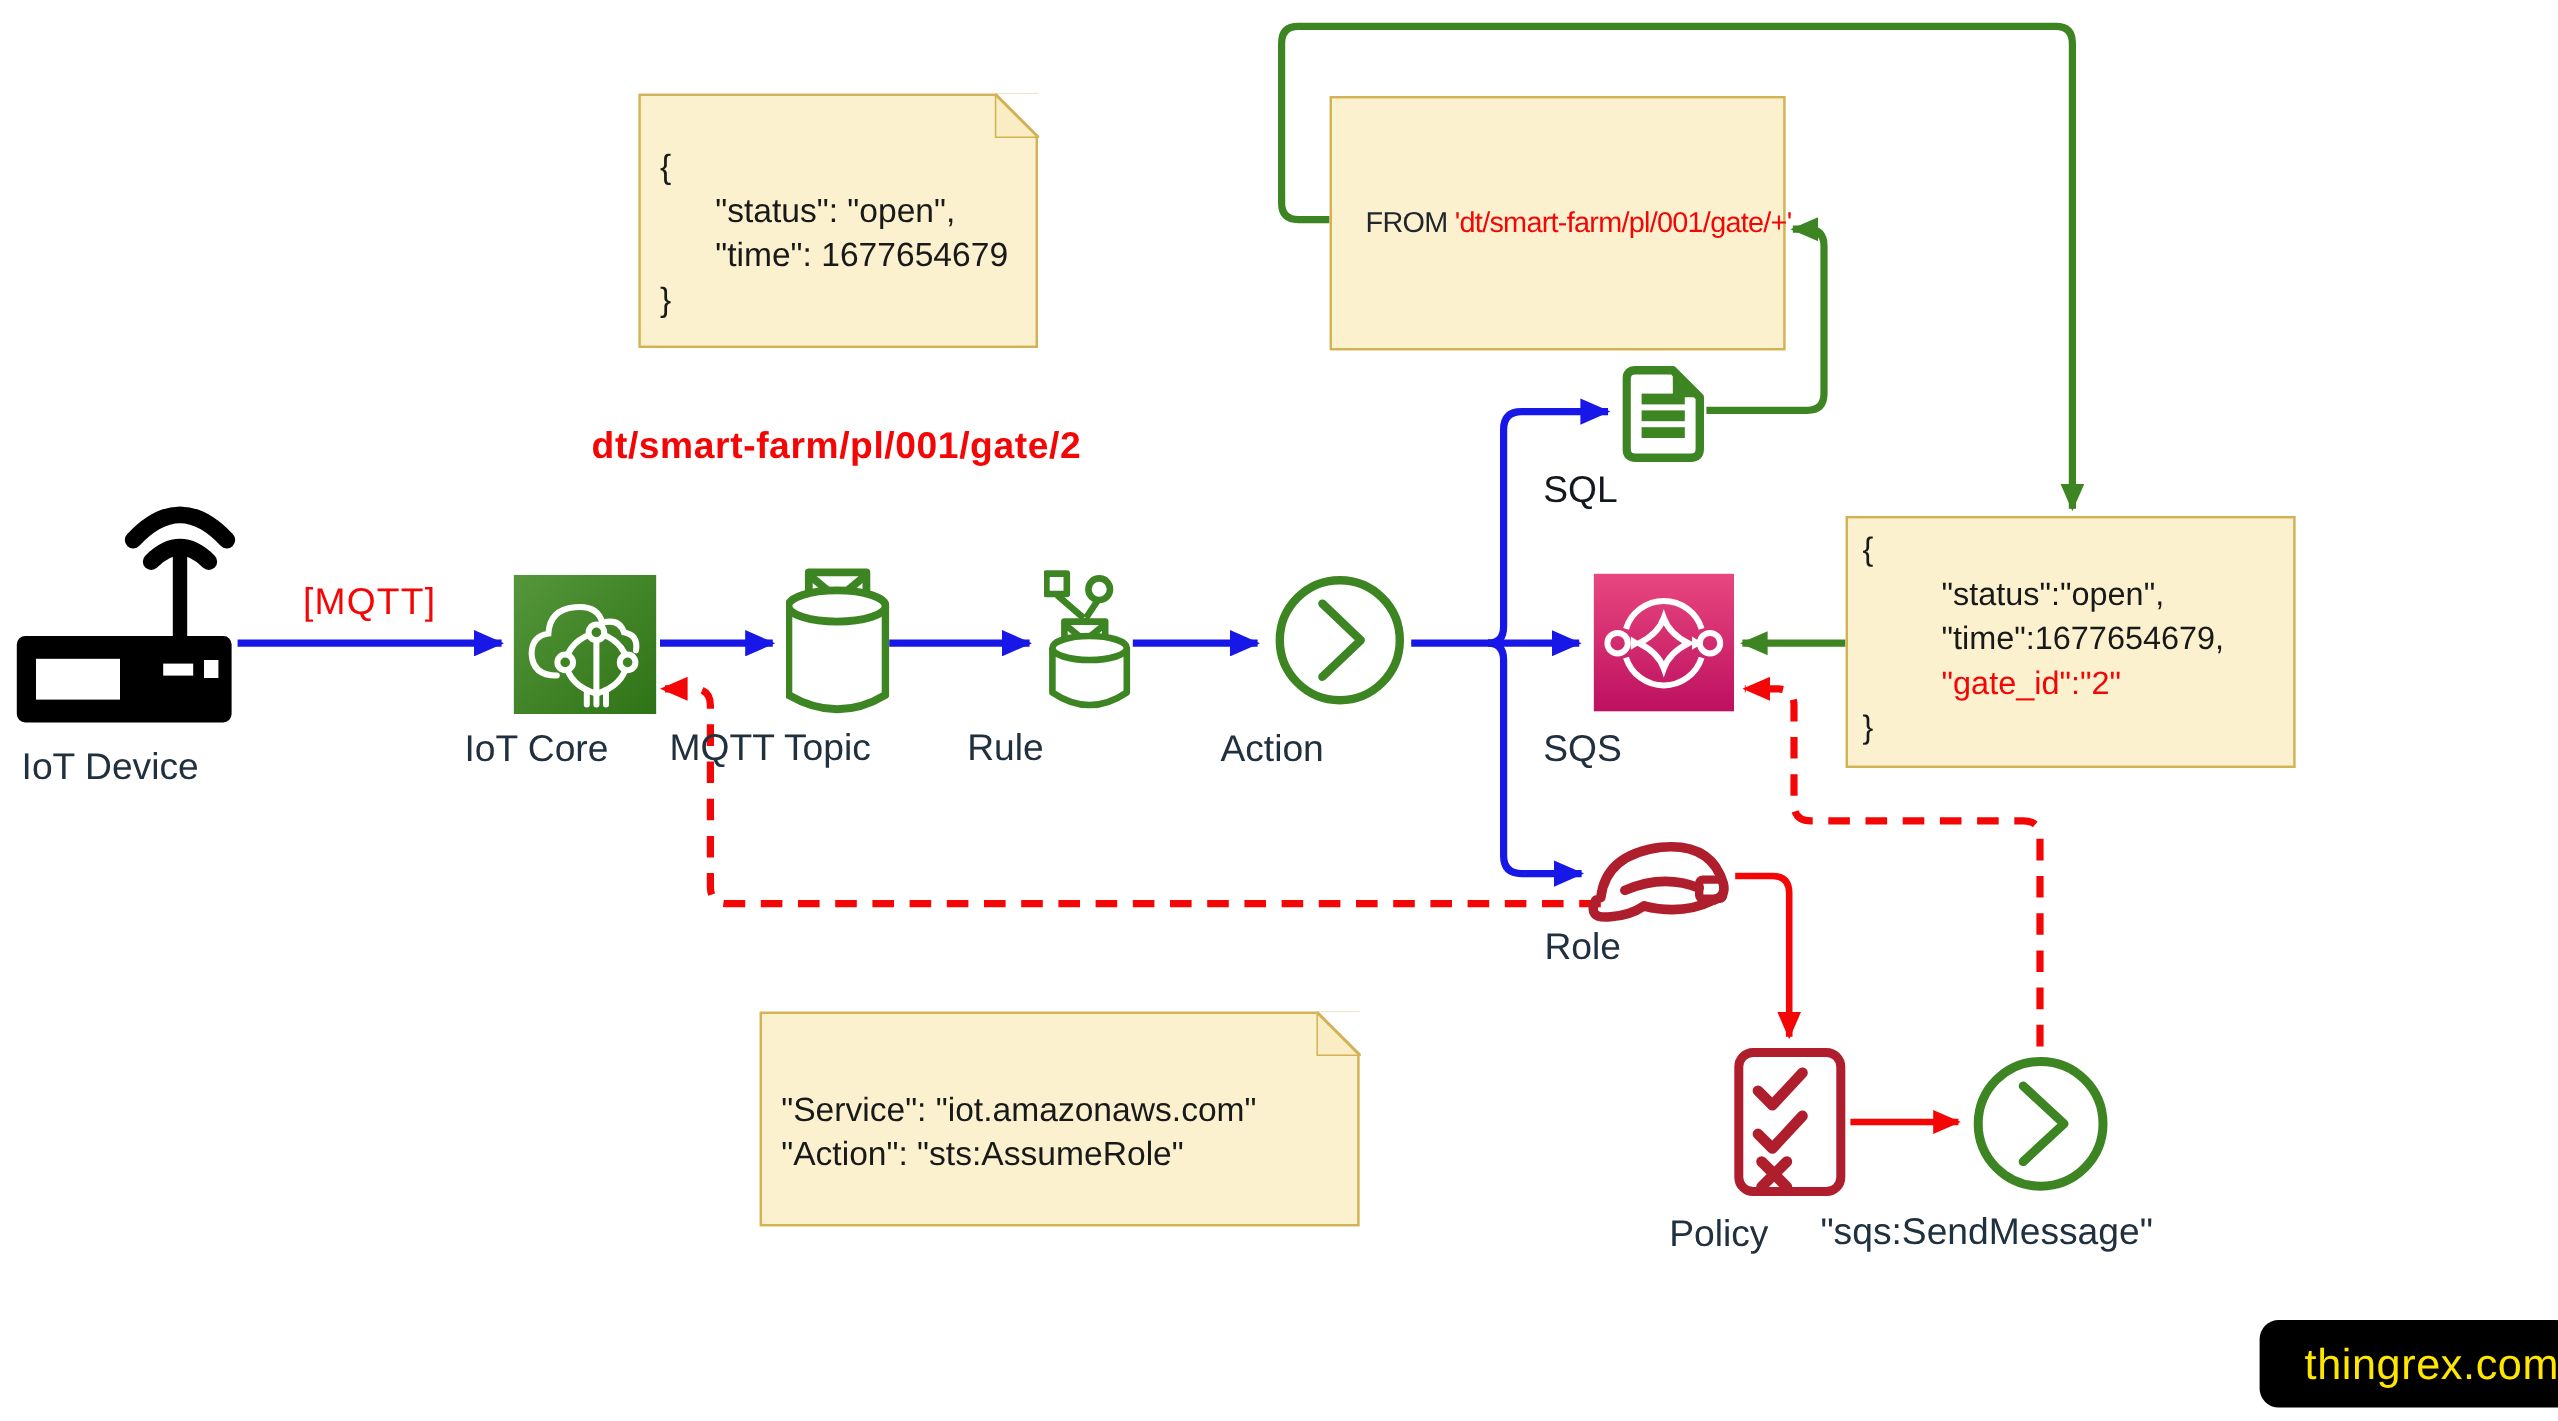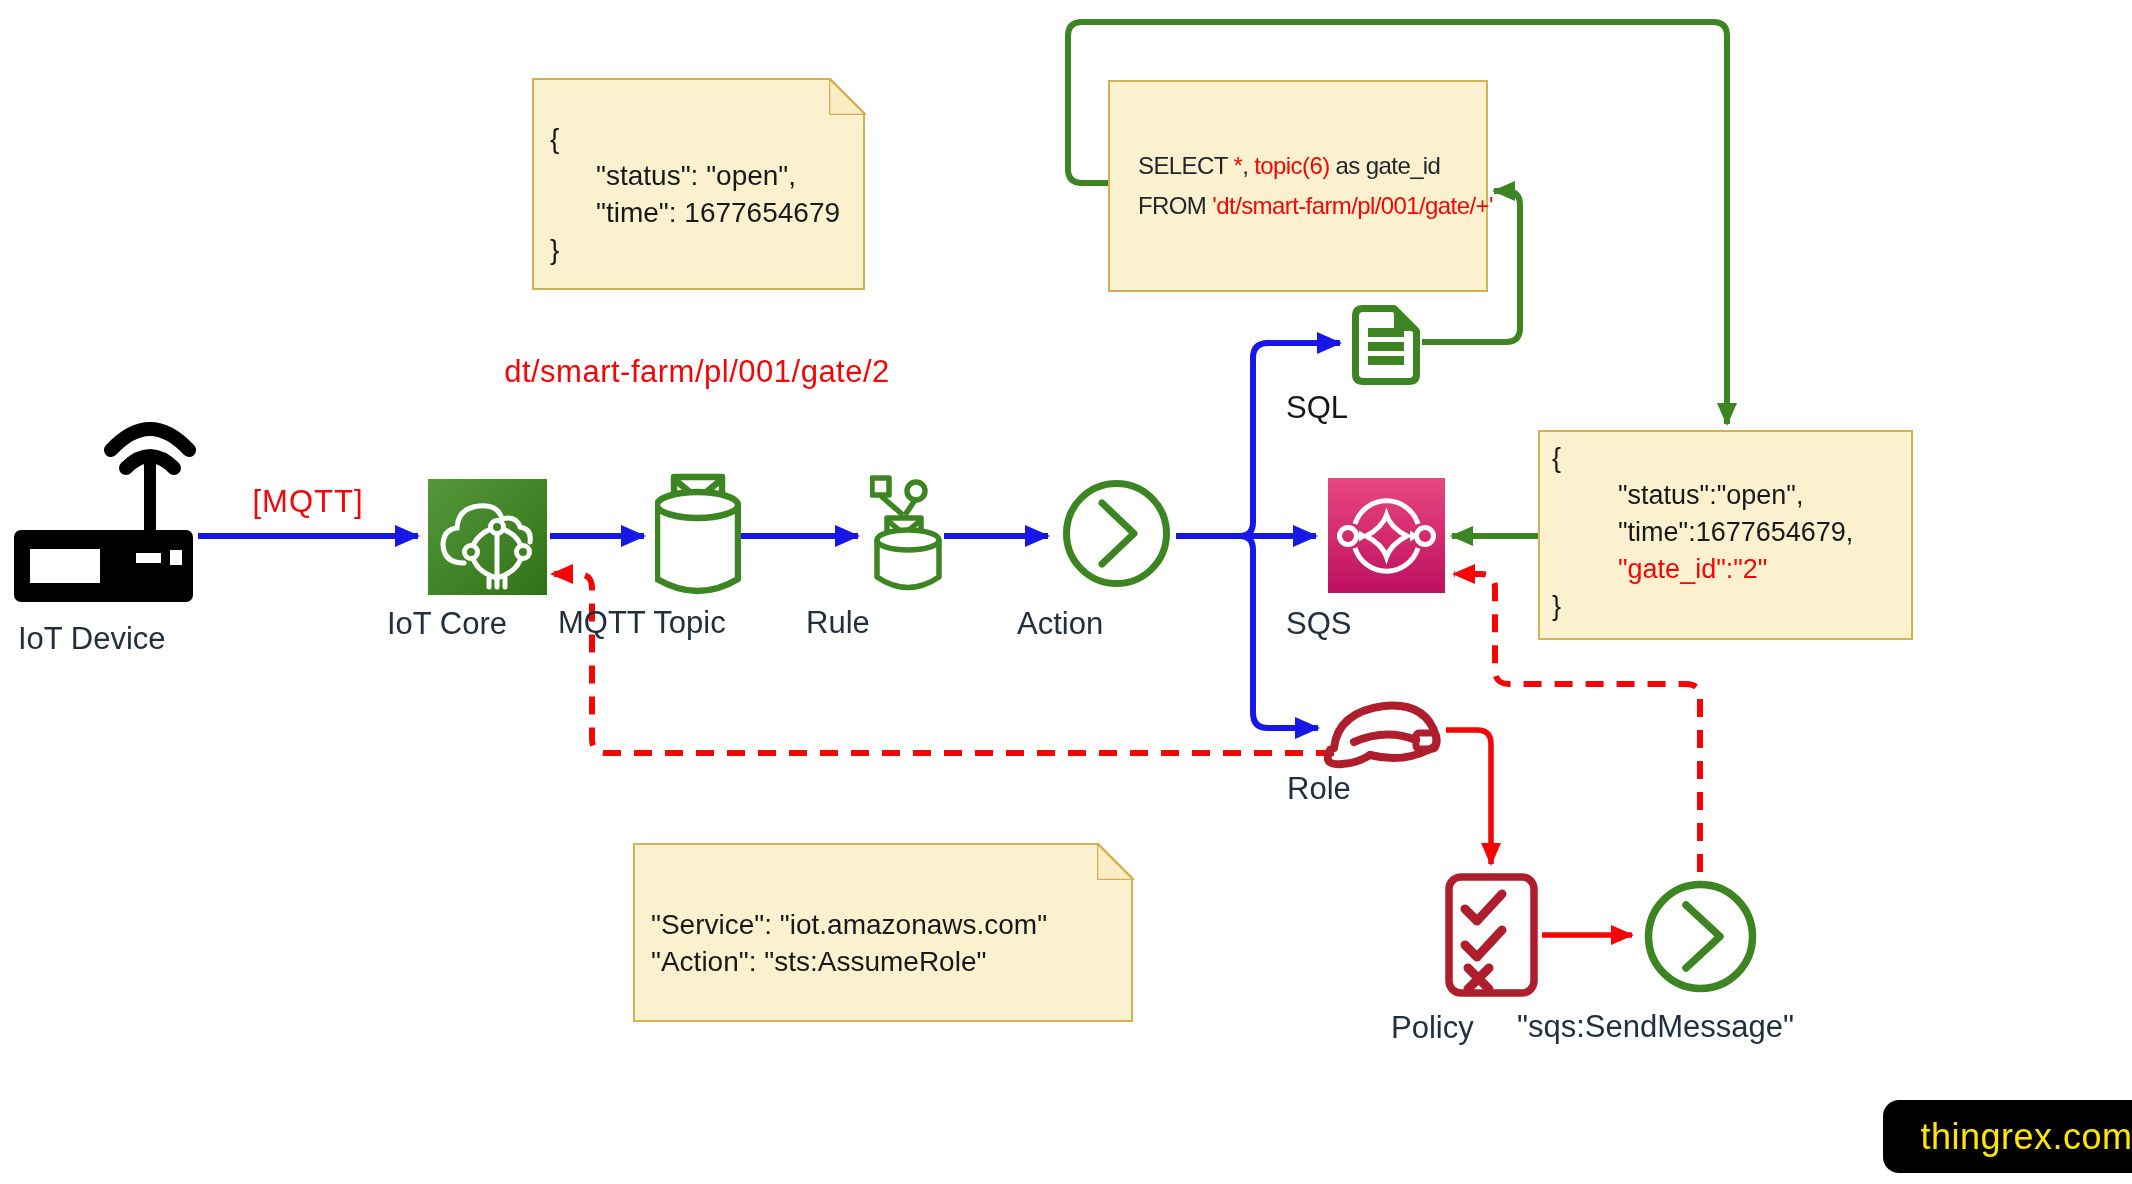--- a/index.html
+++ b/index.html
@@ -3,21 +3,21 @@
 <meta charset="utf-8">
 <style>
   html,body{margin:0;padding:0;background:#ffffff;}
   .canvas{position:relative;width:2132px;height:1184px;background:#ffffff;overflow:hidden;
           font-family:"Liberation Sans","DejaVu Sans",sans-serif;}
   .wires{position:absolute;left:0;top:0;pointer-events:none;}
   .icon{position:absolute;}
   .node-label{position:absolute;color:#21303F;font-size:31px;line-height:1.1;}
   .edge-label{position:absolute;color:#F40606;text-align:center;white-space:nowrap;}
   .mqtt-label{font-size:31px;font-weight:400;letter-spacing:1px;}
-  .topic-label{font-size:31px;font-weight:400;letter-spacing:0.5px;}
+  .topic-label{font-size:31px;font-weight:700;letter-spacing:0.5px;}
   .note{position:absolute;background:#FBF1CF;border:2.5px solid #D2B254;box-sizing:border-box;
         color:#191919;font-size:28px;line-height:37px;}
   .note .ln{white-space:pre;}
   .note-pad{padding:10px 16px;}
   .v-center{display:flex;flex-direction:column;justify-content:center;height:100%;}
   .ind1{padding-left:46px;}
   .ind2{padding-left:66px;}
   .query{font-size:24px;line-height:40px;letter-spacing:-0.6px;padding-left:28px;}
   .t-red{color:#F40606;}
   .t-dark{color:#22262b;}
@@ -79,21 +79,20 @@
     <div class="v-center note-pad">
       <div class="ln">{</div>
       <div class="ln ind1">"status": "open",</div>
       <div class="ln ind1">"time": 1677654679</div>
       <div class="ln">}</div>
     </div>
   </div>
 
   <div class="note" style="left:1108px;top:80px;width:380px;height:212px;">
     <div class="v-center query">
-      <div class="ln"><span class="t-dark">SELECT </span><span class="t-red">*</span><span class="t-dark">, </span><span class="t-red">topic(6)</span><span class="t-dark"> as gate_id</span></div>
       <div class="ln"><span class="t-dark">FROM </span><span class="t-red">'dt/smart-farm/pl/001/gate/+'</span></div>
     </div>
   </div>
 
   <div class="note" style="left:1538px;top:430px;width:375px;height:210px;font-size:27px;">
     <div style="padding:8px 12px;">
       <div class="ln">{</div>
       <div class="ln ind2">"status":"open",</div>
       <div class="ln ind2">"time":1677654679,</div>
       <div class="ln ind2 t-red">"gate_id":"2"</div>

